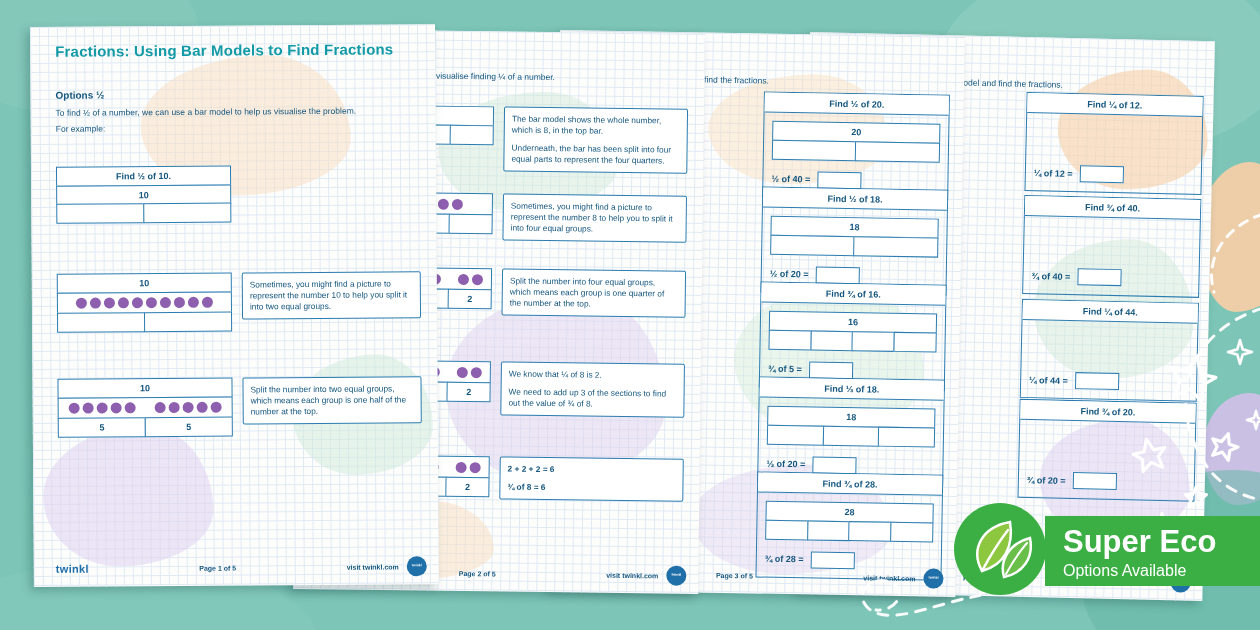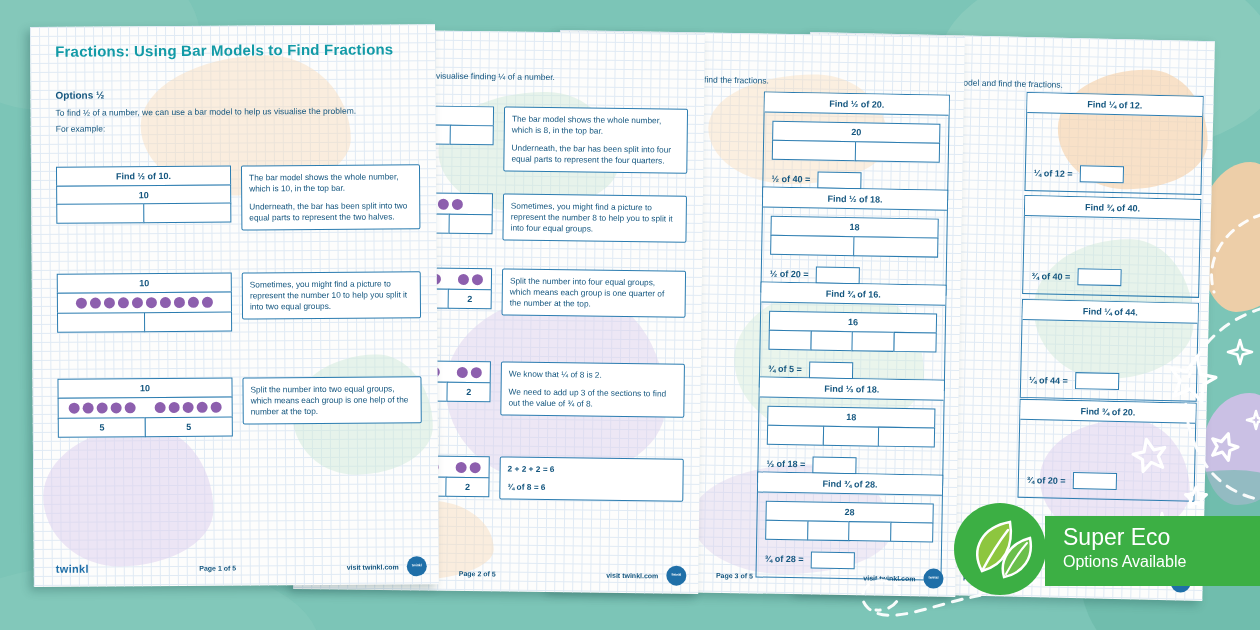--- a/index.html
+++ b/index.html
@@ -57,21 +57,21 @@
           gap:8px;font-size:7px;font-weight:bold;color:#14567f}
   .logo{font-size:11px;font-weight:bold;color:#1f6fa8;letter-spacing:.3px}
   .pageno{flex:1;text-align:center}
   .badge{width:20px;height:20px;border-radius:50%;background:#1f6fa8;color:#fff;font-size:3.5px;
          display:flex;align-items:center;justify-content:center;text-align:center;line-height:1.1}
   
   .deco-svg{position:absolute;left:0;top:0;width:1260px;height:630px;z-index:5;pointer-events:none}
   
   .eco-banner{position:absolute;left:1045px;top:516px;width:215px;height:70px;background:#3caf44;
               z-index:6;color:#fff;padding:9px 0 0 18px}
-  .eco-line1{font-size:23px;font-weight:normal;line-height:1.1}
+  .eco-line1{font-size:31px;font-weight:bold;line-height:1.1}
   .eco-line2{font-size:16px;margin-top:3px}
   .eco-leaf{position:absolute;left:952px;top:501px;width:96px;height:96px;z-index:6}
 </style>
 </head>
 <body>
 
 <div class="stage">
 
   <div class="blob" style="left:940px;top:-40px;width:340px;height:200px;background:#93cfc1;opacity:.55"></div>
   <div class="blob" style="left:-60px;top:-50px;width:260px;height:160px;background:#8fcdbf;opacity:.45"></div>
@@ -201,21 +201,21 @@
       <div class="prob-body">
         <div class="stack">
           <div class="bar">18</div>
           <div class="cells">
               <span class="cell"></span>
               <span class="cell"></span>
               <span class="cell"></span>
             </div>
         </div>
         <div class="eq-row">
-            <span>⅓ of 18 =</span>
+            <span>⅓ of 20 =</span>
             <span class="ans"></span>
           </div>
       </div>
     </div>
 
     <div class="prob" style="left:205px;top:438px;width:186px">
       <div class="prob-title">Find ¾ of 28.</div>
       <div class="prob-body">
         <div class="stack">
           <div class="bar">28</div>
@@ -408,24 +408,20 @@
 
     <div class="row" style="top:140px">
       <div class="left-col stack">
         <div class="bar">Find ½ of 10.</div>
         <div class="bar">10</div>
         <div class="cells">
             <span class="cell"></span>
             <span class="cell"></span>
           </div>
       </div>
-      <div class="note-box">
-        <p>The bar model shows the whole number, which is 10, in the top bar.</p>
-        <p>Underneath, the bar has been split into two equal parts to represent the two halves.</p>
-      </div>
     </div>
 
     <div class="row" style="top:247px">
       <div class="left-col stack">
         <div class="bar">10</div>
         <div class="dots-box">
           <span class="dot"></span>
             <span class="dot"></span>
             <span class="dot"></span>
             <span class="dot"></span>
@@ -464,21 +460,21 @@
               <span class="dot"></span>
               <span class="dot"></span>
             </span>
         </div>
         <div class="cells">
             <span class="cell">5</span>
             <span class="cell">5</span>
           </div>
       </div>
       <div class="note-box">
-        <p>Split the number into two equal groups, which means each group is one help of the number at the top.</p>
+        <p>Split the number into two equal groups, which means each group is one half of the number at the top.</p>
       </div>
     </div>
 
     <div class="footer">
       <span class="logo">twinkl</span>
       <span class="pageno">Page 1 of 5</span>
       <span>visit twinkl.com</span>
       <span class="badge">twinkl</span>
     </div>
   </div>

